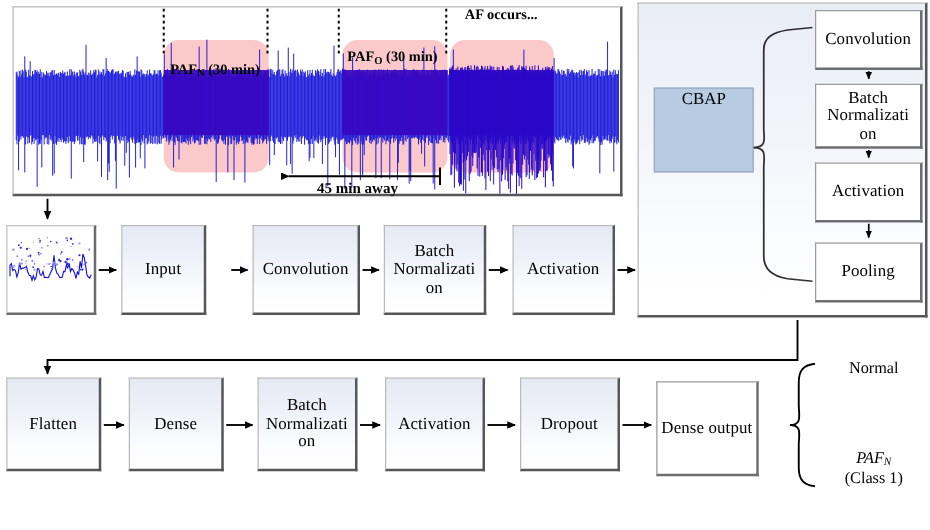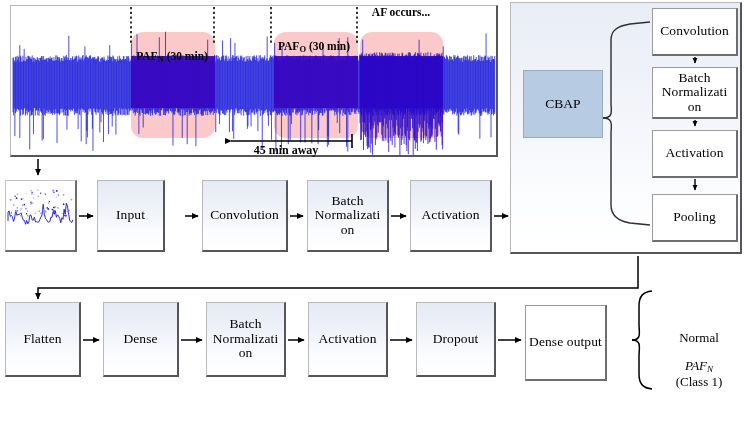--- a/index.html
+++ b/index.html
@@ -48,21 +48,21 @@
     left:510px;top:2px;width:232px;height:252px;
     background:linear-gradient(to bottom,#e9edf6 0%,#f2f4fa 40%,#fcfdfe 80%,#ffffff 100%);
   }
 
   
   #cbap-box{
     position:absolute;left:523px;top:70px;width:80px;height:68px;
     box-sizing:border-box;
     background:#b7cbe3;
     border:1px solid #9aa9bd;
-    display:flex;align-items:center;justify-content:center;
+    display:flex;justify-content:center;
     font-size:13.5px;
   }
 
   
   #thumb{
     position:absolute;left:5px;top:180px;width:72px;height:72px;
     box-sizing:border-box;
     background:#ffffff;
     border-top:1px solid #c2c2c2;
     border-left:1px solid #c2c2c2;
@@ -244,21 +244,21 @@
   <div class="nbox" id="q-act" style="left:308px;top:302px;width:80px;height:75px;">
     <span>Activation</span>
   </div>
   <div class="nbox" id="q-drop" style="left:416px;top:302px;width:80px;height:75px;">
     <span>Dropout</span>
   </div>
   <div class="nbox plain" id="q-out" style="left:525px;top:305px;width:82px;height:76px;">
     <span>Dense output</span>
   </div>
 
-  <div class="clslab" id="out-normal" style="left:655px;top:286px;width:88px;margin-top:44px;">
+  <div class="clslab" id="out-normal" style="left:655px;top:286px;width:88px;">
     <div>Normal</div>
   </div>
   <div class="clslab" id="out-pafn" style="left:655px;top:358px;width:88px;">
     <div class="ital">PAF<sub>N</sub></div>
     <div>(Class 1)</div>
   </div>
 
   <svg id="overlay" viewBox="0 0 744 424">
     <defs>
       <marker id="ah" markerWidth="7" markerHeight="7" refX="6.2" refY="3" orient="auto" markerUnits="userSpaceOnUse">

